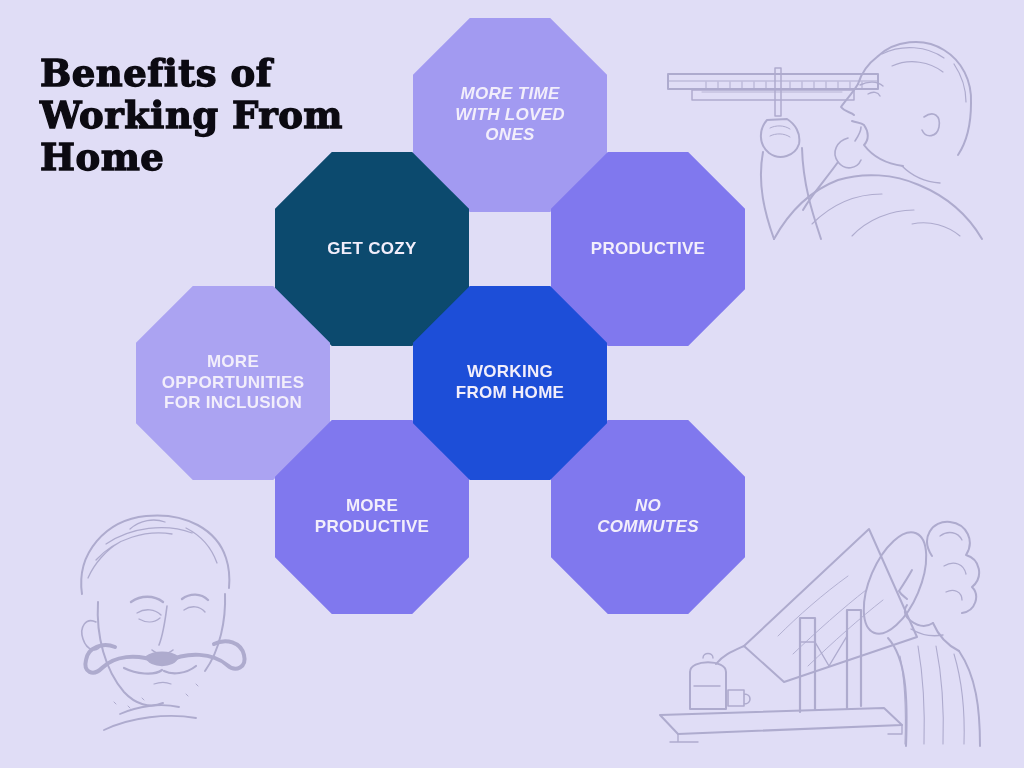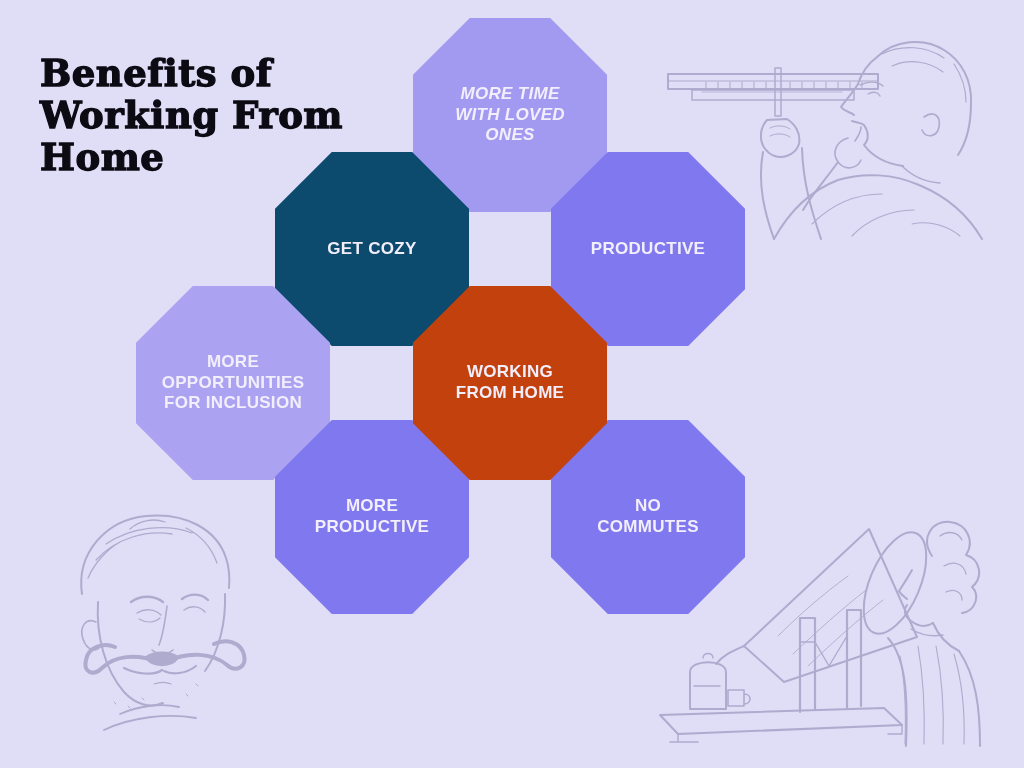--- a/index.html
+++ b/index.html
@@ -24,21 +24,21 @@
     font-weight:bold; font-size:17px; line-height:1.22;
     letter-spacing:0.3px; white-space:pre-line; width:80%;
   }
   .pos-n  { left:413px; top:18px;  }
   .pos-nw { left:275px; top:152px; }
   .pos-ne { left:551px; top:152px; }
   .pos-w  { left:136px; top:286px; }
   .pos-c  { left:413px; top:286px; z-index:4; }
   .pos-e  { left:690px; top:286px; }
   .pos-sw { left:275px; top:420px; }
-  .pos-se { left:551px; top:420px; }
+  .pos-se { left:551px; top:420px;font-style:italic; }
   .pos-s  { left:413px; top:554px; }
   .illus { position:absolute; z-index:1; }
   .illus svg { display:block; }
   .illus-ruler-man   { left:662px; top:24px;  }
   .illus-mustache    { left:36px;  top:498px; }
   .illus-inhaler     { left:648px; top:496px; }
 </style>
 </head>
 <body>
 
@@ -144,21 +144,21 @@
     <div class="label" style="color: rgb(242, 238, 251);">GET COZY</div>
   </div>
   <div class="octagon pos-ne" style="background-color: rgb(128, 120, 238);">
     <div class="label" style="color: rgb(242, 238, 251);">PRODUCTIVE</div>
   </div>
   <div class="octagon pos-w" style="background-color: rgb(171, 163, 242);">
     <div class="label" style="color: rgb(242, 238, 251);">MORE
 OPPORTUNITIES
 FOR INCLUSION</div>
   </div>
-  <div class="octagon pos-c" style="background-color: #c2410c;">
+  <div class="octagon pos-c" style="background-color: #1d4ed8;">
     <div class="label" style="color: rgb(242, 238, 251);">WORKING
 FROM HOME</div>
   </div>
   <div class="octagon pos-sw" style="background-color: rgb(128, 120, 238);">
     <div class="label" style="color: rgb(242, 238, 251);">MORE
 PRODUCTIVE</div>
   </div>
   <div class="octagon pos-se" style="background-color: rgb(128, 120, 238);">
     <div class="label" style="color: rgb(242, 238, 251);">NO
 COMMUTES</div>

